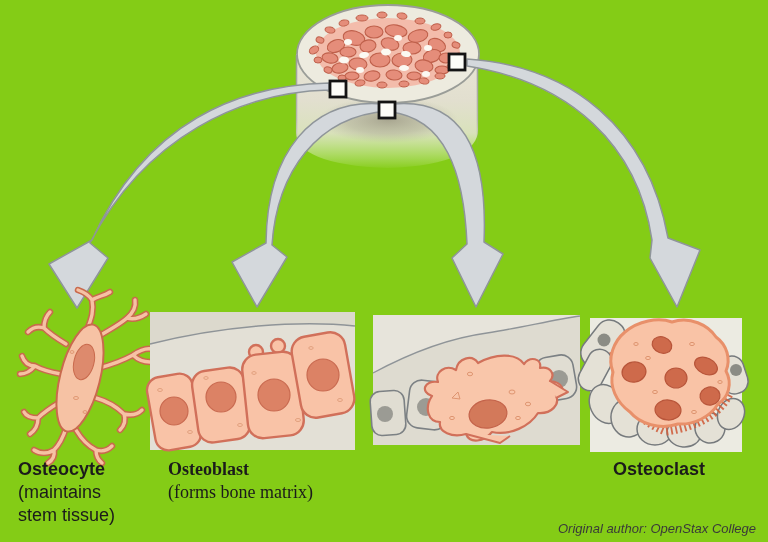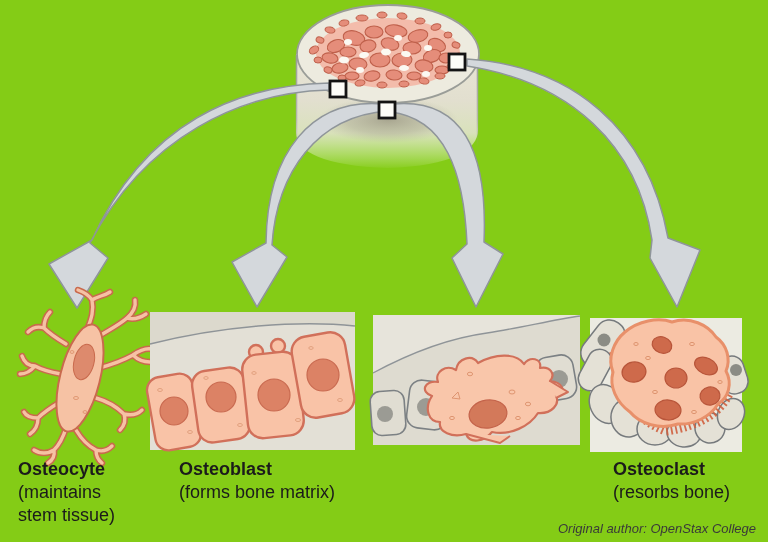--- a/index.html
+++ b/index.html
@@ -266,26 +266,25 @@
       <ellipse cx="636" cy="344" rx="2.2" ry="1.5"></ellipse>
     </g>
   </g>
 </svg>
 
 <div class="cell-label" style="left:18px;top:458px;width:108px;">
   <span class="nm">Osteocyte</span>
   <span class="ds">(maintains stem tissue)</span>
 </div>
 
-<div class="cell-label" style="left:179px;top:458px;width:200px;">
+<div class="cell-label" style="left:168px;top:458px;width:200px;font-family:Liberation Serif, serif;">
   <span class="nm">Osteoblast</span>
   <span class="ds">(forms bone matrix)</span>
 </div>
 
 
 <div class="cell-label" style="left:613px;top:458px;width:150px;">
   <span class="nm">Osteoclast</span>
-  <span class="ds">(resorbs bone)</span>
 </div>
 
 <div class="attribution">Original author: OpenStax College</div>
 
 </div>
 
 </body></html>

